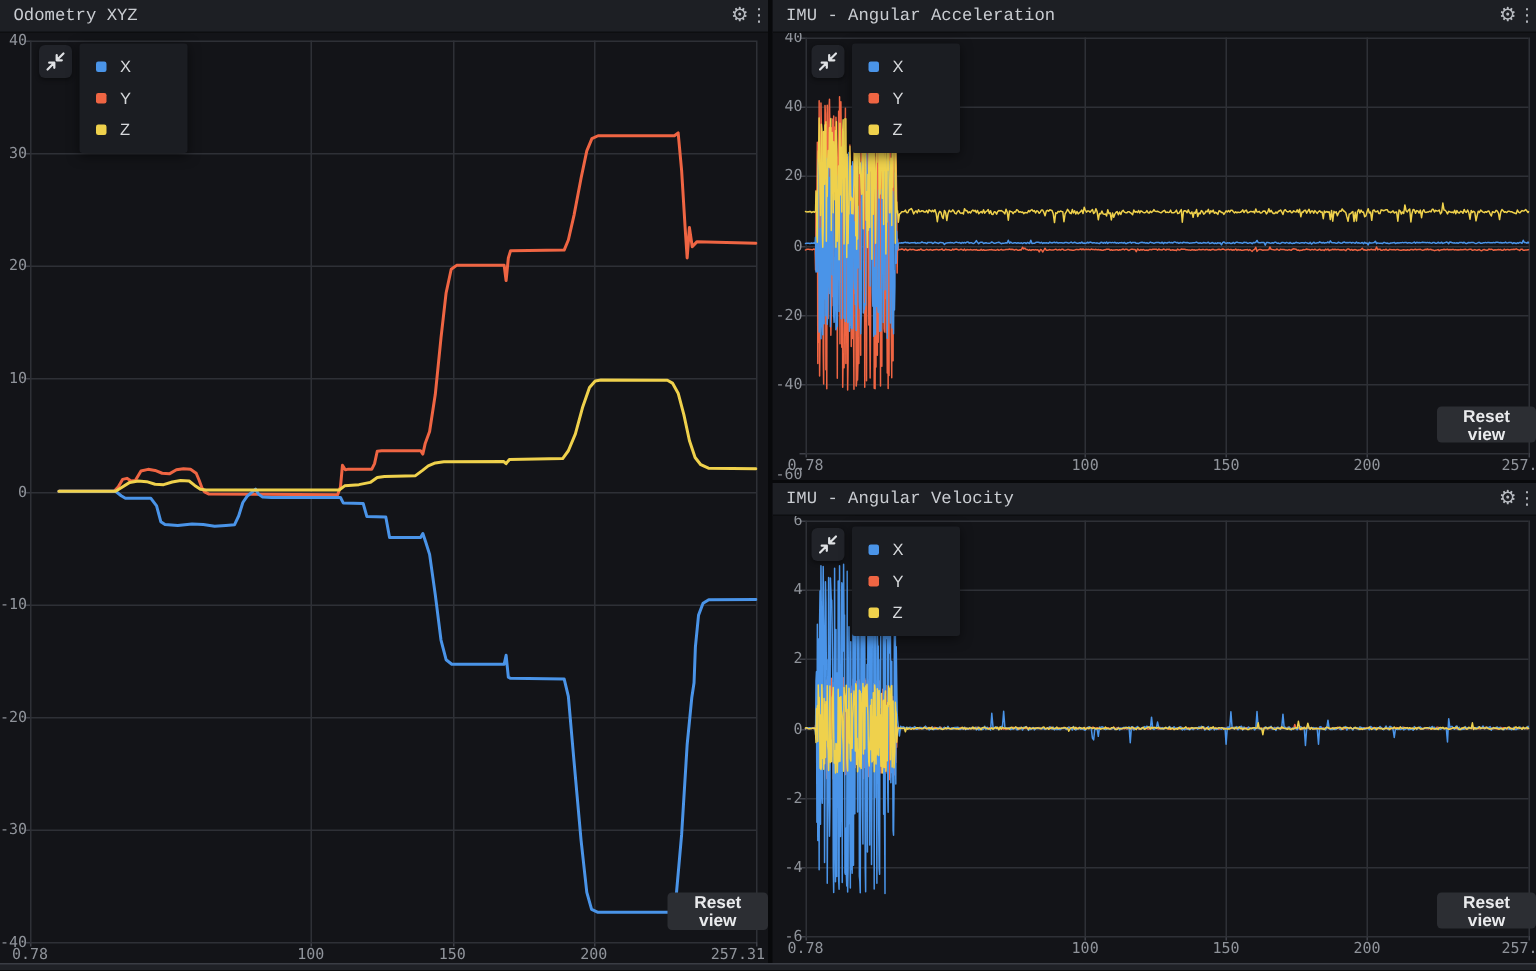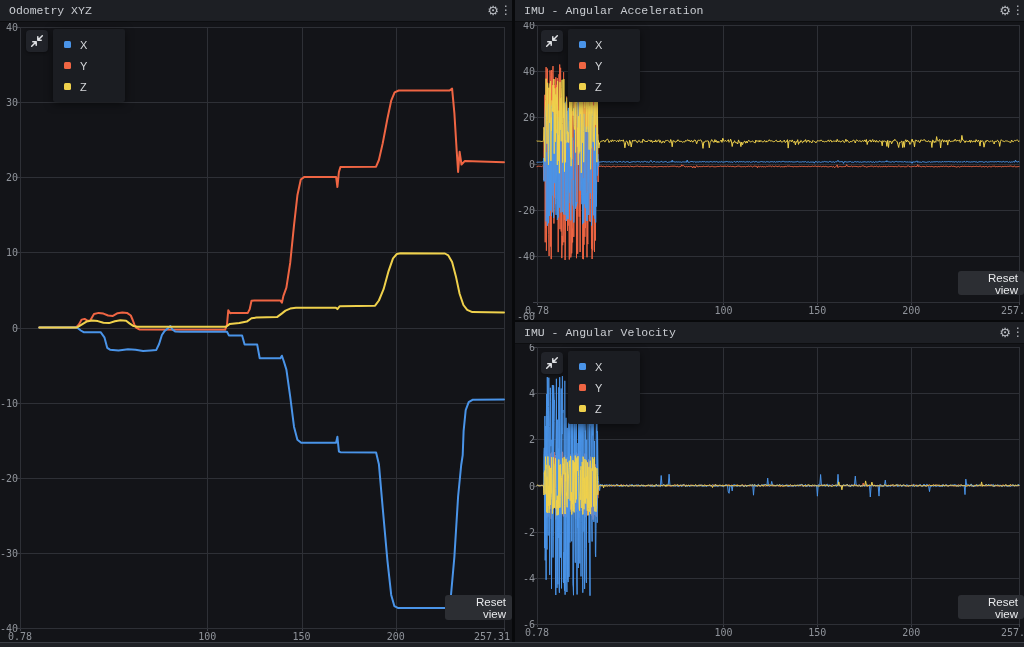--- a/index.html
+++ b/index.html
@@ -23,22 +23,22 @@
   .ylab{width:40px;text-align:right;}
   .collapse-btn{position:absolute;left:26px;top:30px;width:22px;height:22px;border:none;
                 border-radius:4px;background:#212329;z-index:6;display:flex;align-items:center;
                 justify-content:center;cursor:pointer;box-shadow:0 1px 3px rgba(0,0,0,.4);padding:0;}
   .legend{position:absolute;left:53px;top:29px;width:72px;background:#1b1d22;border-radius:2px;
           z-index:6;box-shadow:0 2px 8px rgba(0,0,0,.5);padding:5px 0;}
   .lrow{display:flex;align-items:center;height:21px;padding:0 11px;cursor:pointer;}
   .chip{width:7px;height:7px;border-radius:1.5px;margin-right:9px;flex:none;}
   .llab{font-size:11px;color:#d6d8db;}
   .reset{position:absolute;right:0;width:66px;height:24px;background:#2c2e33;color:#e9eaec;
-         font-family:"Liberation Sans",sans-serif;font-size:11.5px;font-weight:400;border:none;
-         border-radius:3px;z-index:6;cursor:pointer;text-align:right;}
+         font-family:"Liberation Sans",sans-serif;font-size:11.5px;font-weight:700;border:none;
+         border-radius:3px;z-index:6;cursor:pointer;}
   #panel0 .reset{bottom:22px;width:67px;height:25px;}
   #panel1 .reset{bottom:25px;}
   #panel2 .reset{bottom:23px;}
   #playbar{position:absolute;left:0;right:0;top:642px;height:5px;background:#1f2126;
            border-top:1px solid #3a3d44;z-index:7;cursor:pointer;}
 </style>
 </head>
 <body>
 
 <div id="window">

